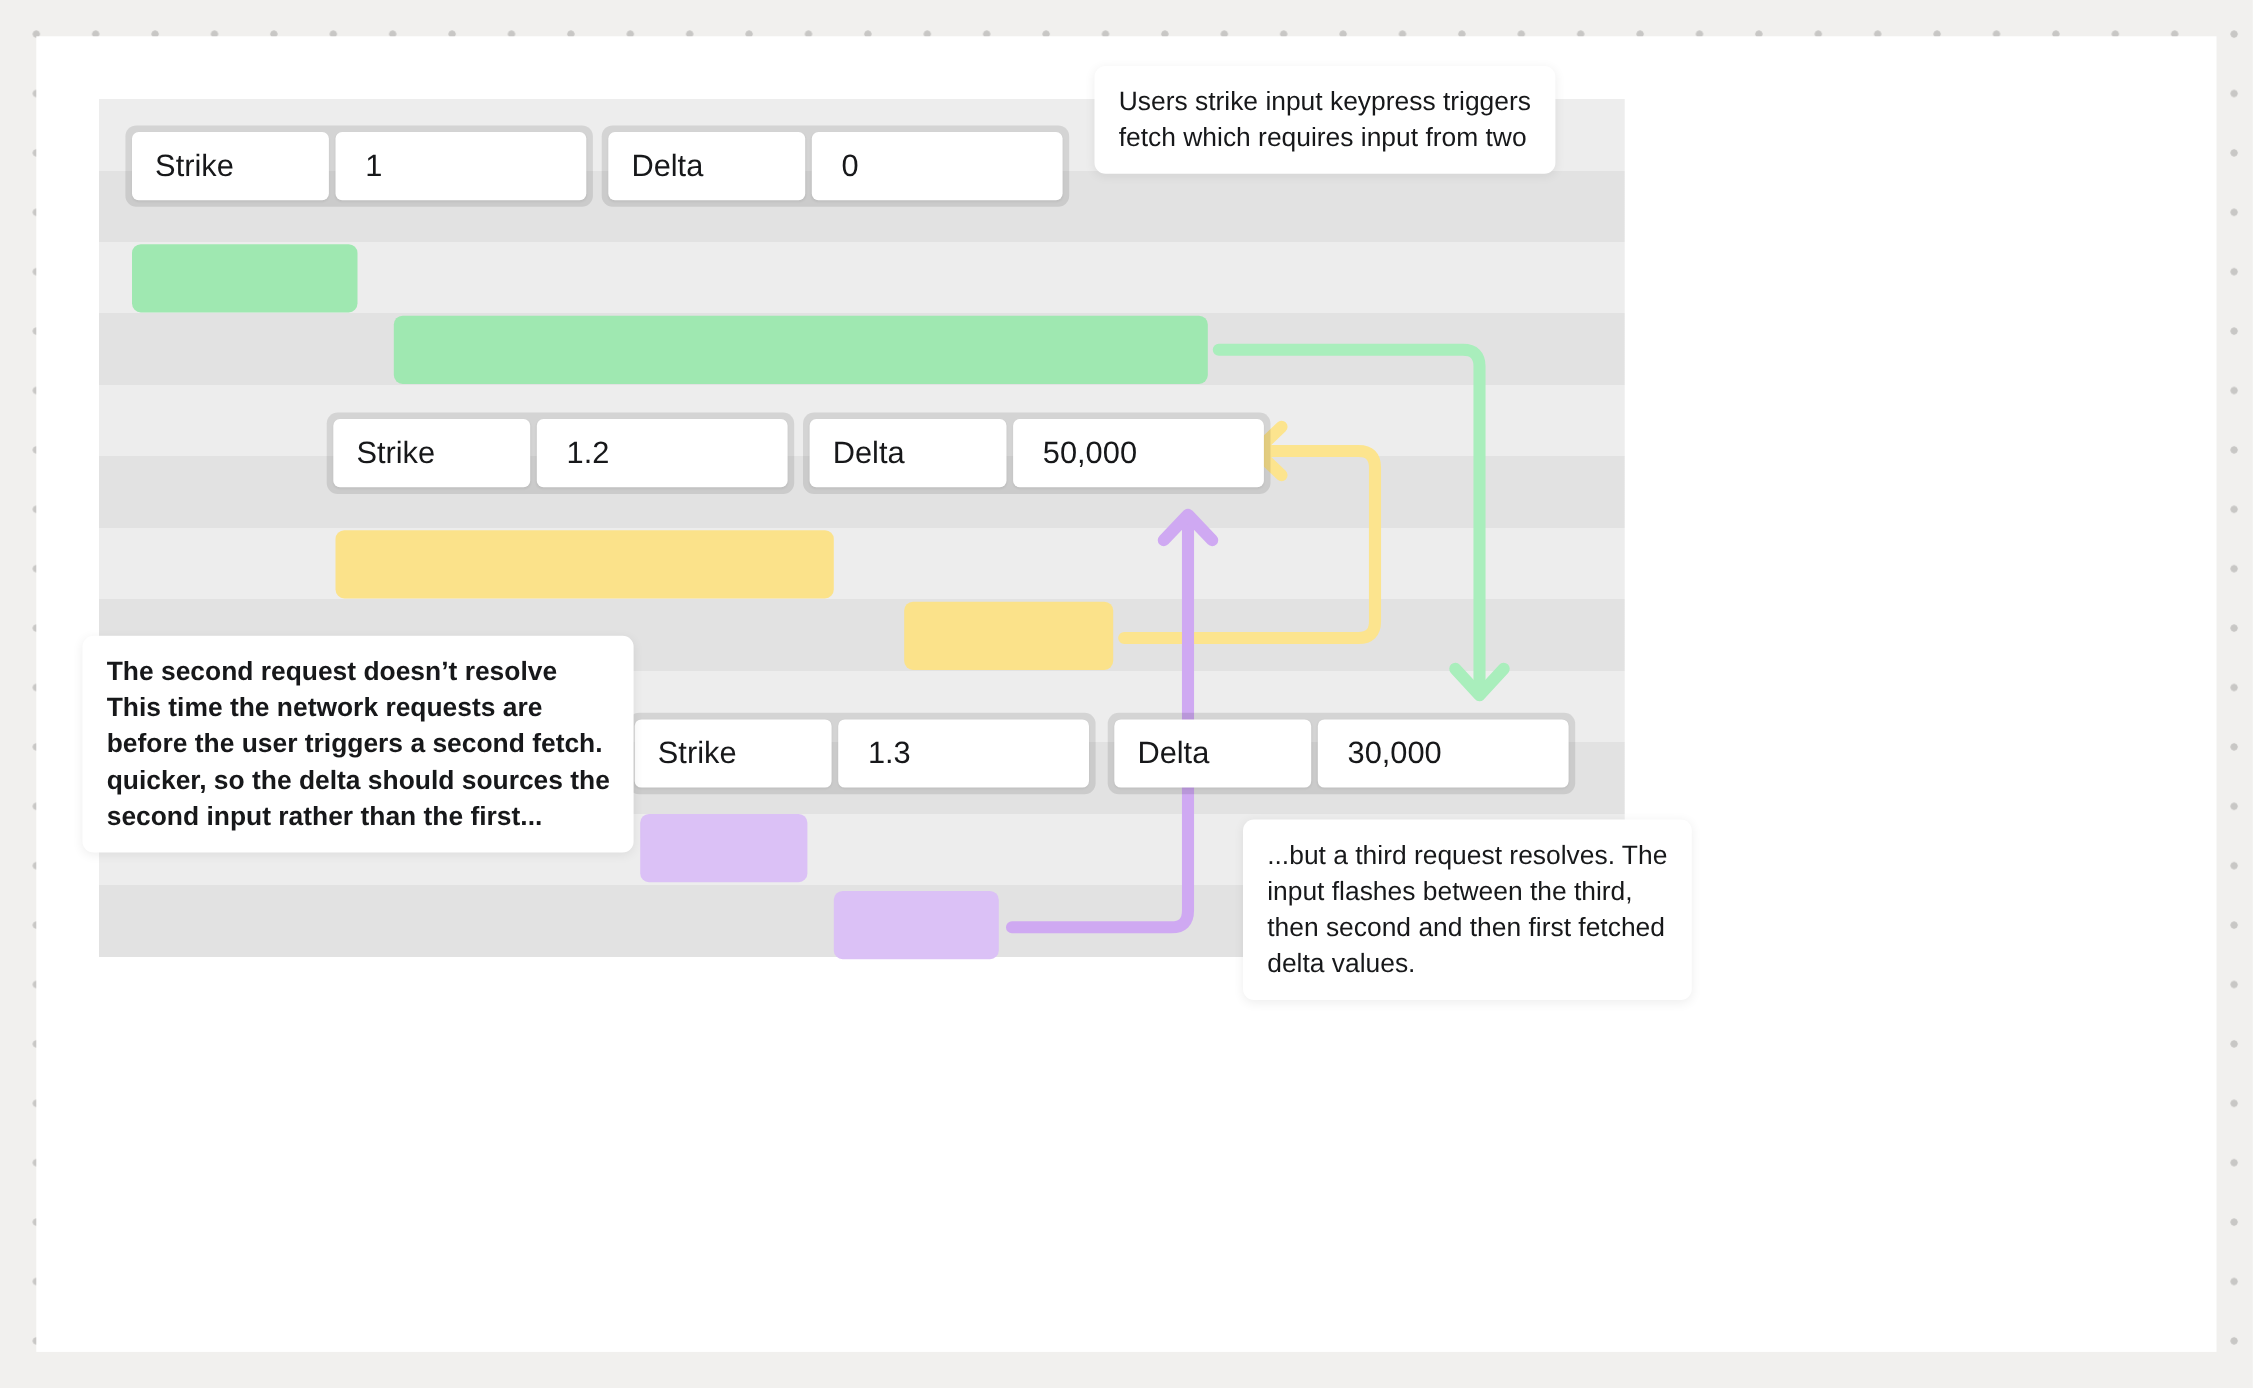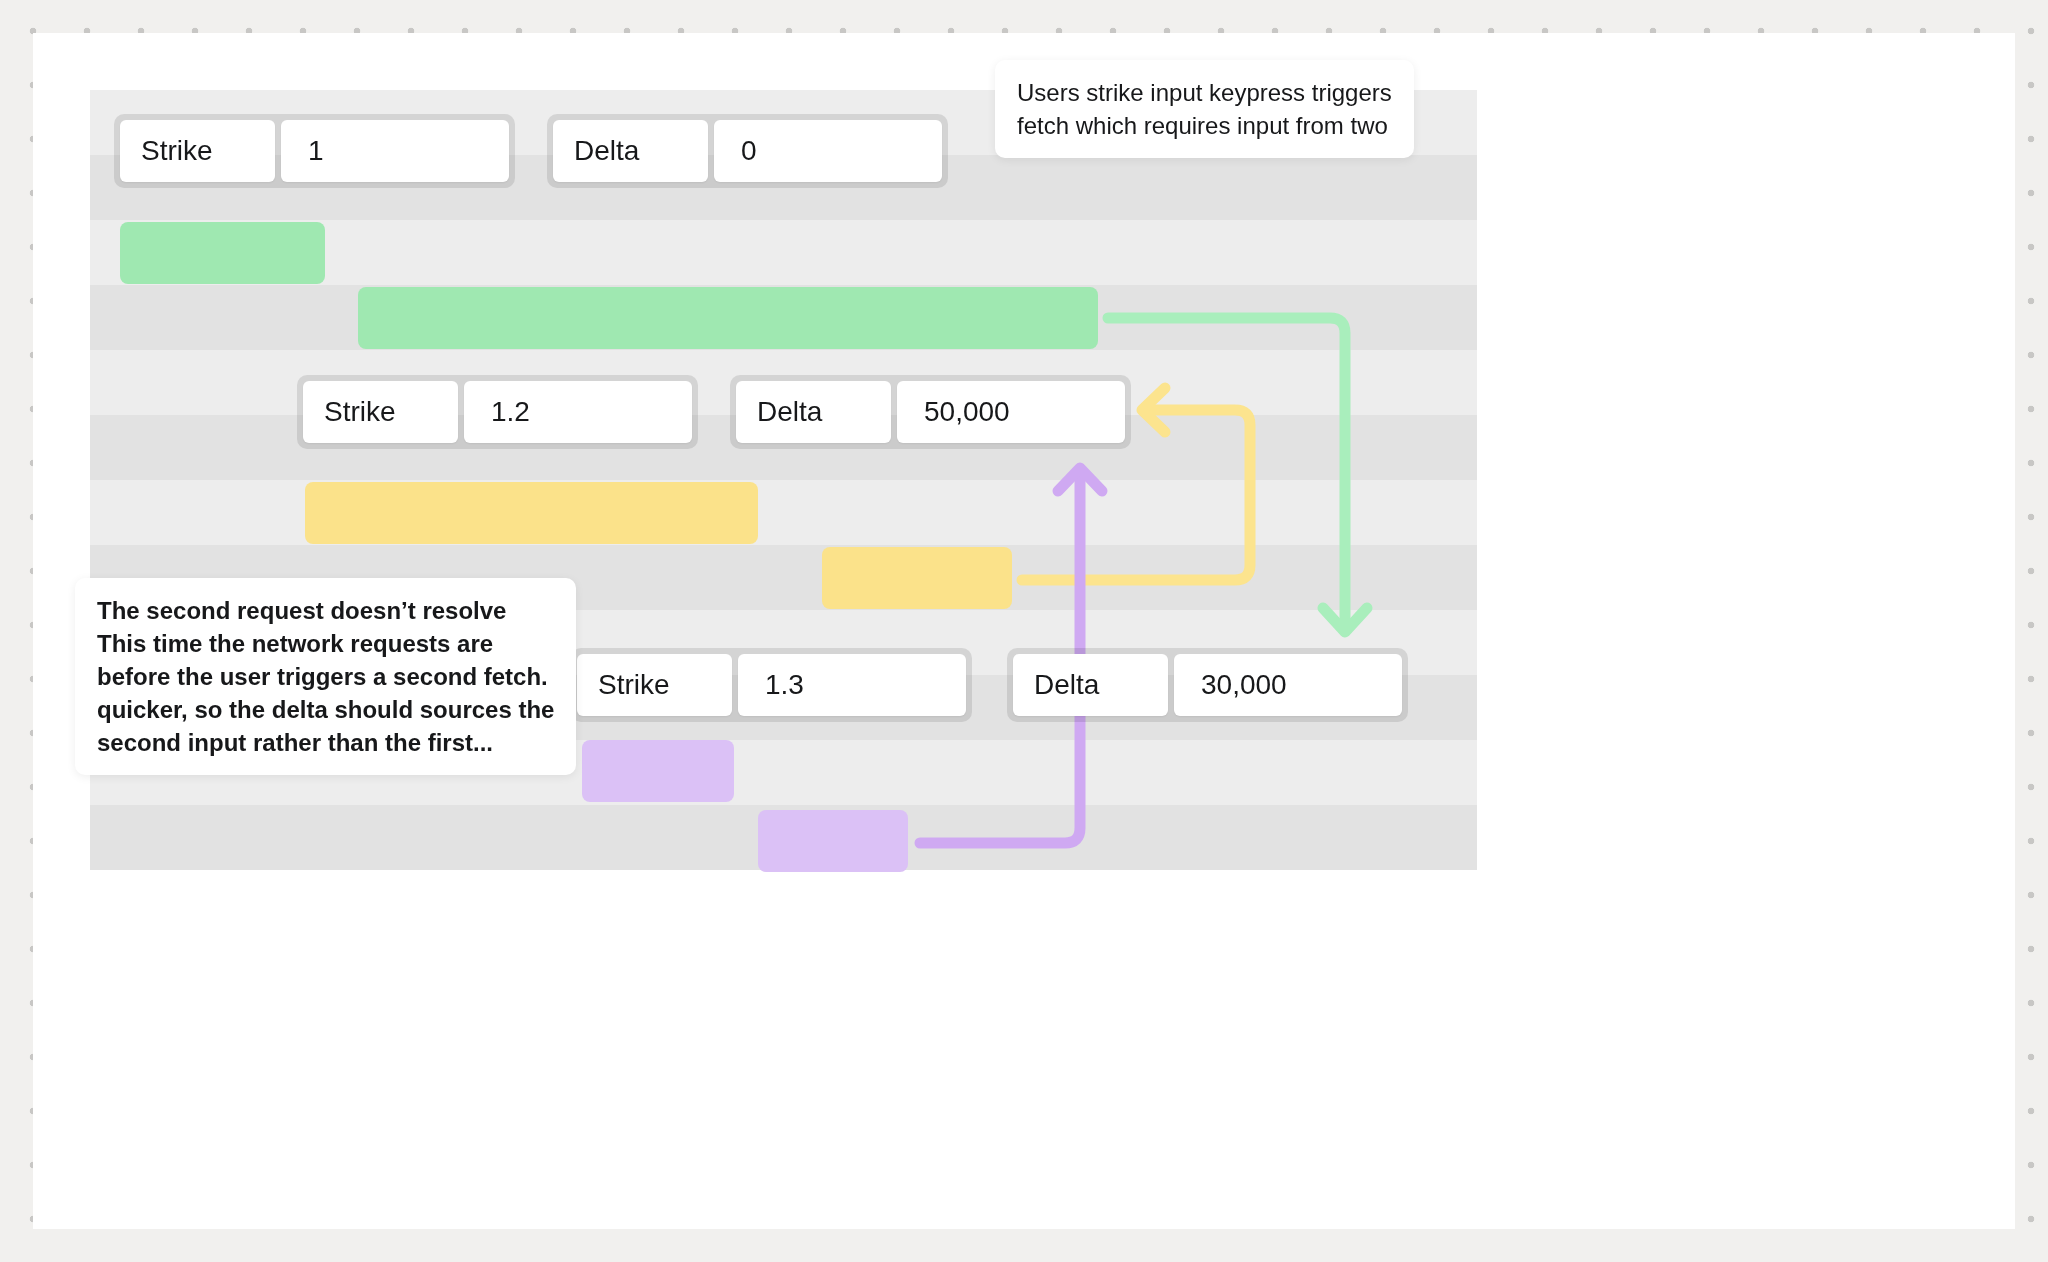--- a/index.html
+++ b/index.html
@@ -44,21 +44,21 @@
   .fbox {
     background: #ffffff;
     border-radius: 6px;
     display: flex;
     align-items: center;
     font-size: 28px;
     box-sizing: border-box;
     box-shadow: 0 1px 2px rgba(0,0,0,0.06);
     white-space: nowrap;
   }
-  .fbox.label { width: 155px; padding-left: 21px; }
+  .fbox.label { width: 179px; padding-left: 21px; }
   .fbox.value { width: 228px; padding-left: 27px; }
   .callout {
     position: absolute;
     background: #ffffff;
     border-radius: 10px;
     padding: 16px 22px;
     box-shadow: 0 2px 10px rgba(0,0,0,0.07);
     font-size: 24px;
     line-height: 33px;
     white-space: nowrap;
@@ -133,15 +133,21 @@
     </div>
 
     <div class="callout" style="left:42px; top:545px;font-weight:bold;">
       <div>The second request doesn’t resolve</div>
       <div>This time the network requests are</div>
       <div>before the user triggers a second fetch.</div>
       <div>quicker, so the delta should sources the</div>
       <div>second input rather than the first...</div>
     </div>
 
+    <div class="callout" style="left:1097px; top:712px;">
+      <div>...but a third request resolves. The</div>
+      <div>input flashes between the third,</div>
+      <div>then second and then first fetched</div>
+      <div>delta values.</div>
+    </div>
 
   </div>
 </div>
 
 </body></html>

